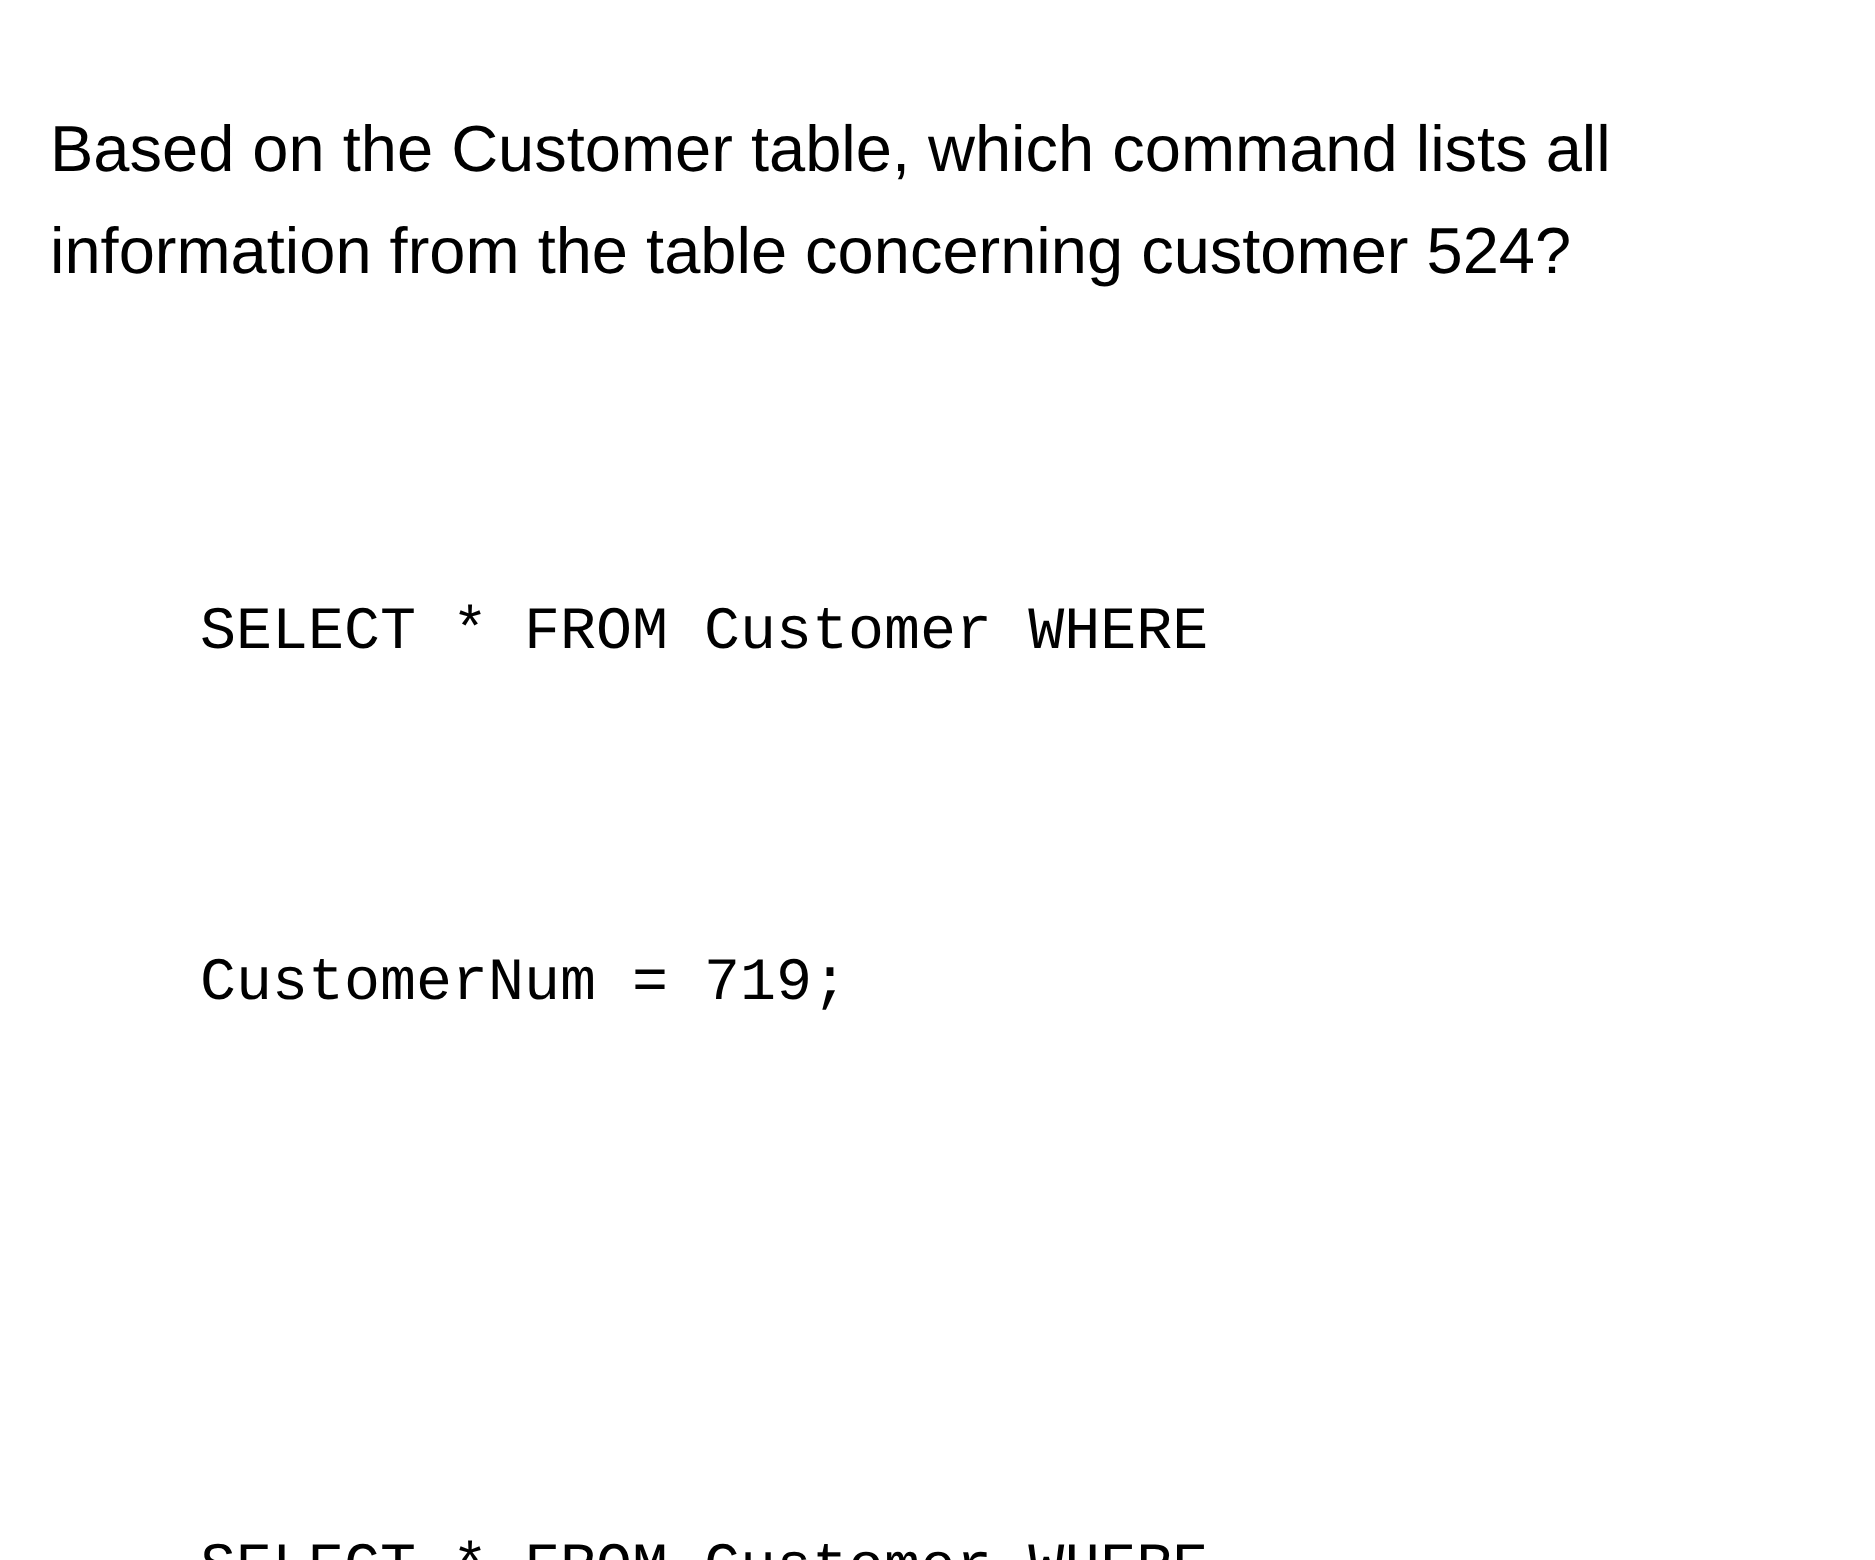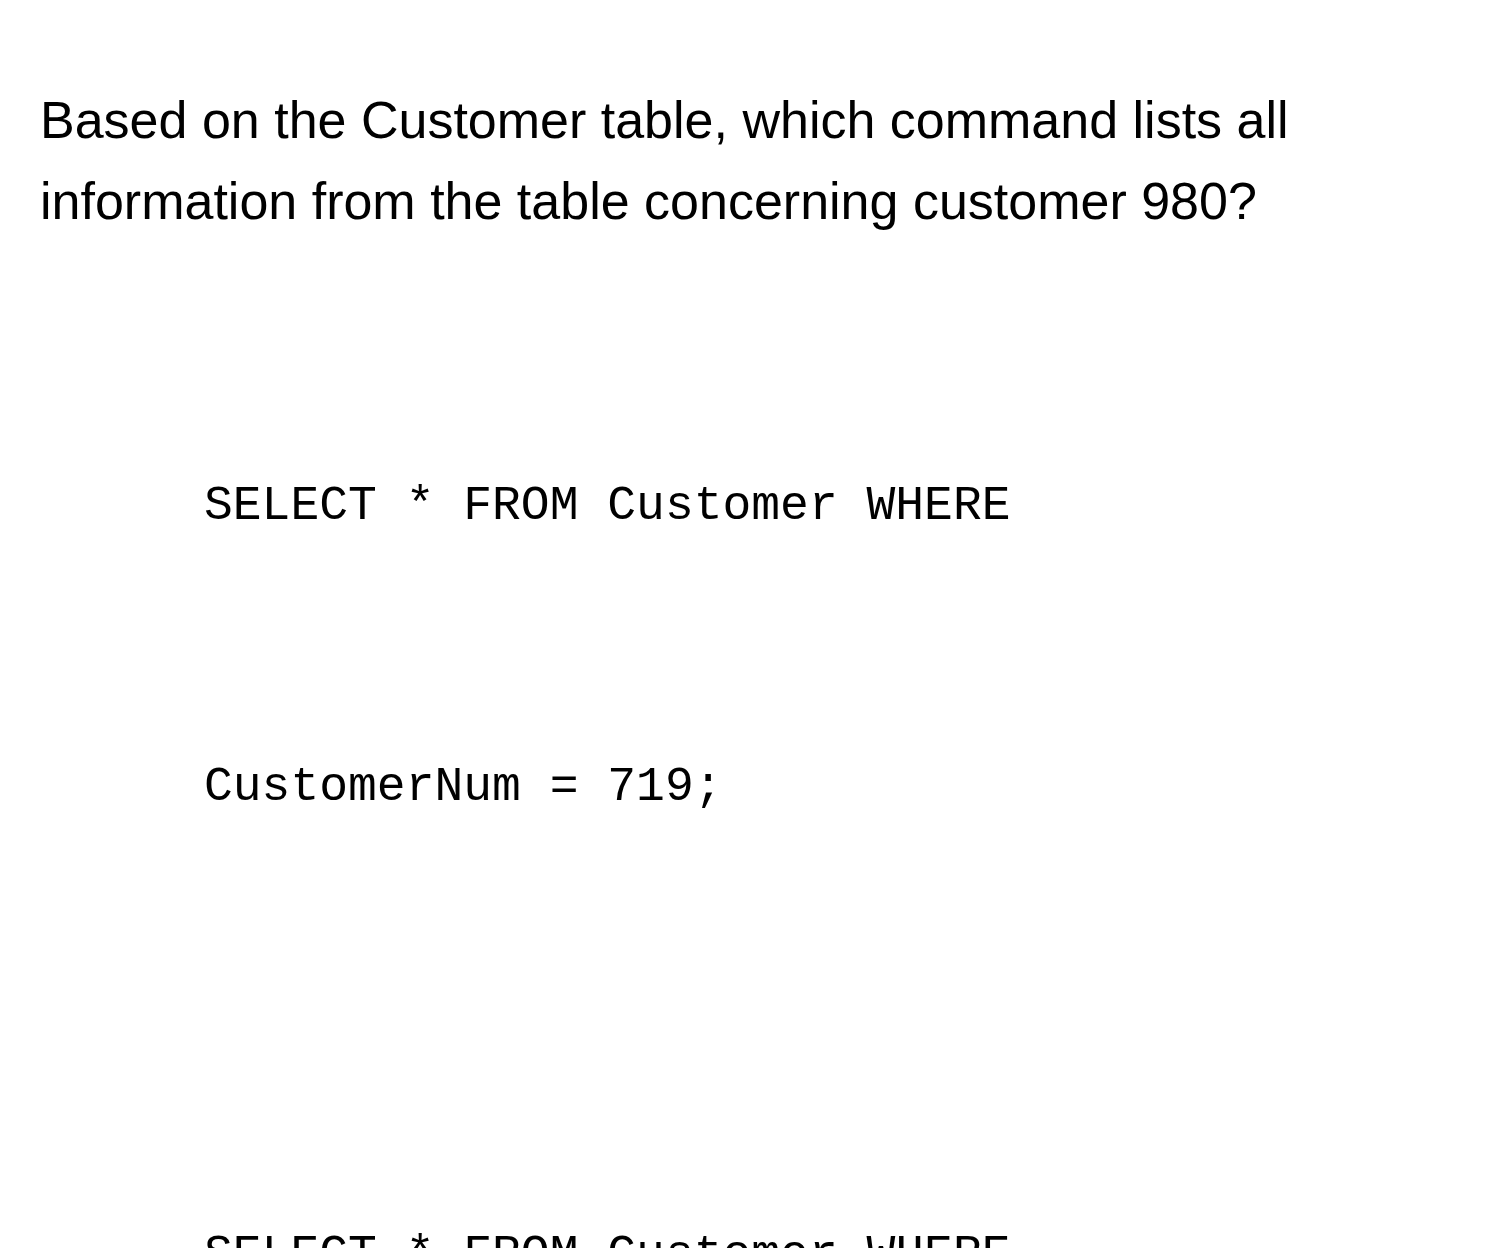--- a/index.html
+++ b/index.html
@@ -23,27 +23,26 @@
     }
     .options {
       padding-left: 120px;
     }
     .option {
       font-family: "Courier New", Courier, monospace;
       font-size: 48px;
       line-height: 1.95;
       white-space: pre-wrap;
       font-weight: 400;
-      margin-left: 44px;
     }
   </style>
 </head>
 <body>
 
-<div class="question">Based on the Customer table, which command lists all information from the table concerning customer 980?</div>
+<div class="question">Based on the Customer table, which command lists all information from the table concerning customer 524?</div>
 
 <div class="options">
   <div class="option">
     <div>SELECT * FROM Customer WHERE</div>
     <div>CustomerNum = 719;</div>
   </div>
   <div class="option">
     <div>SELECT * FROM Customer WHERE</div>
     
   </div>

